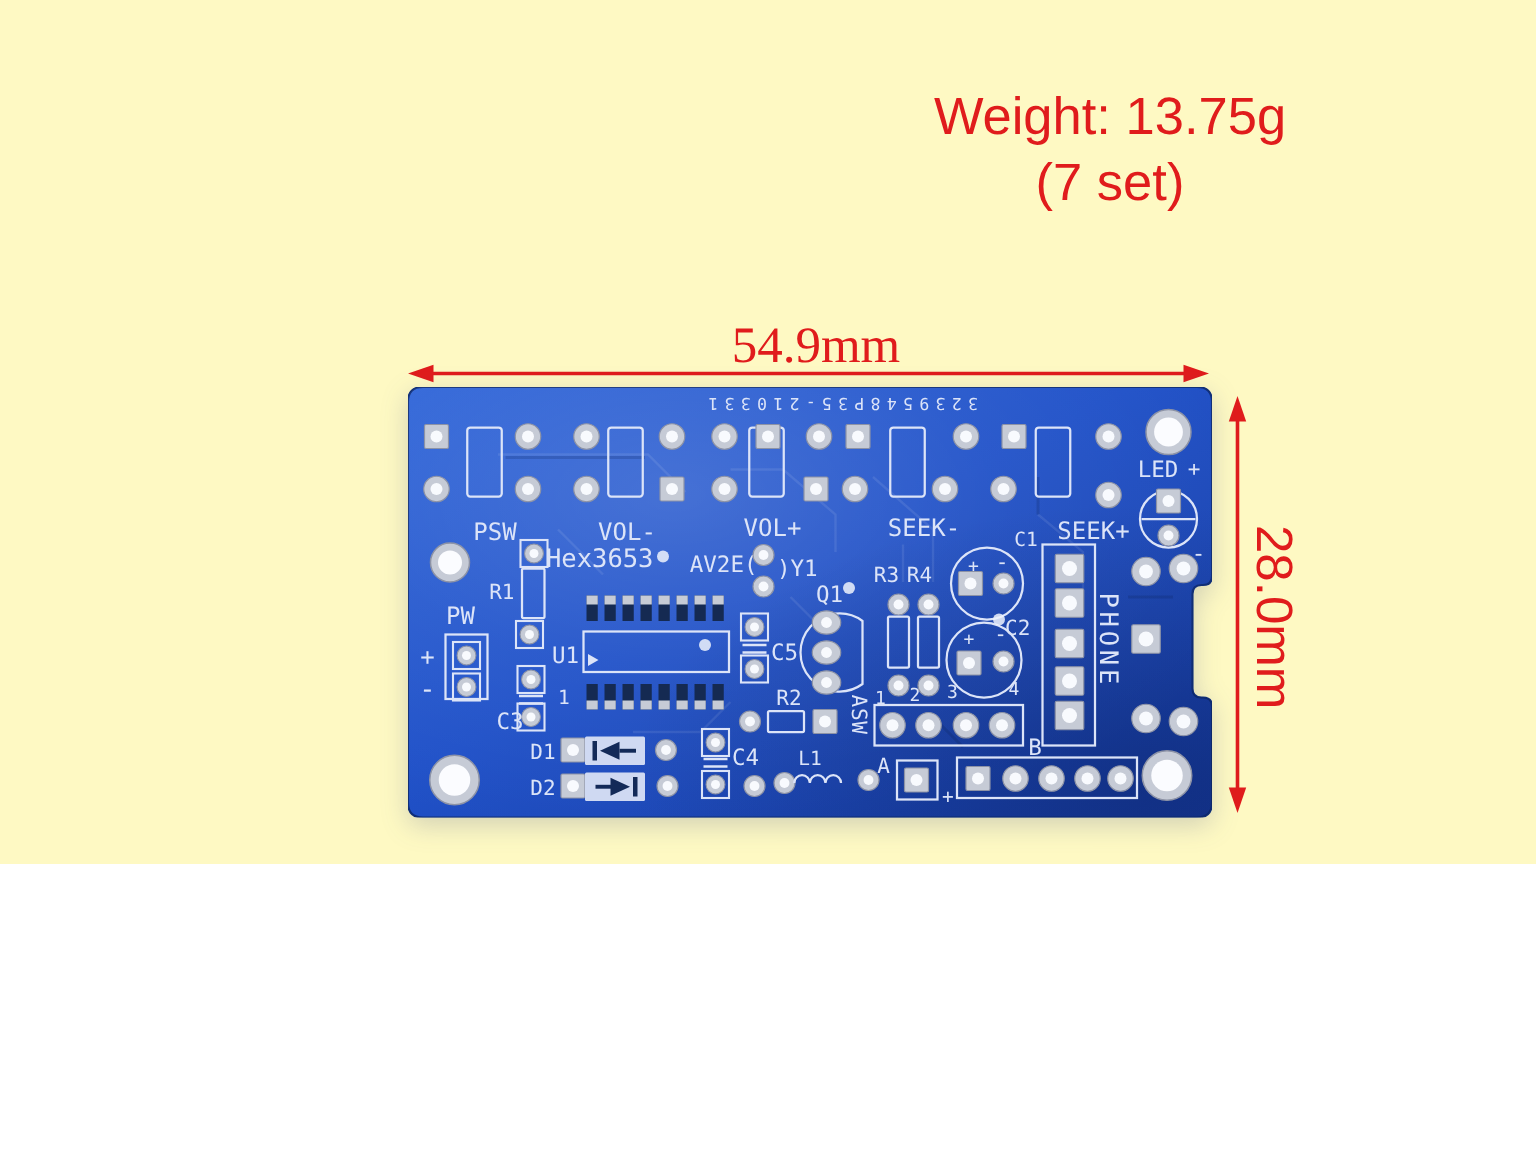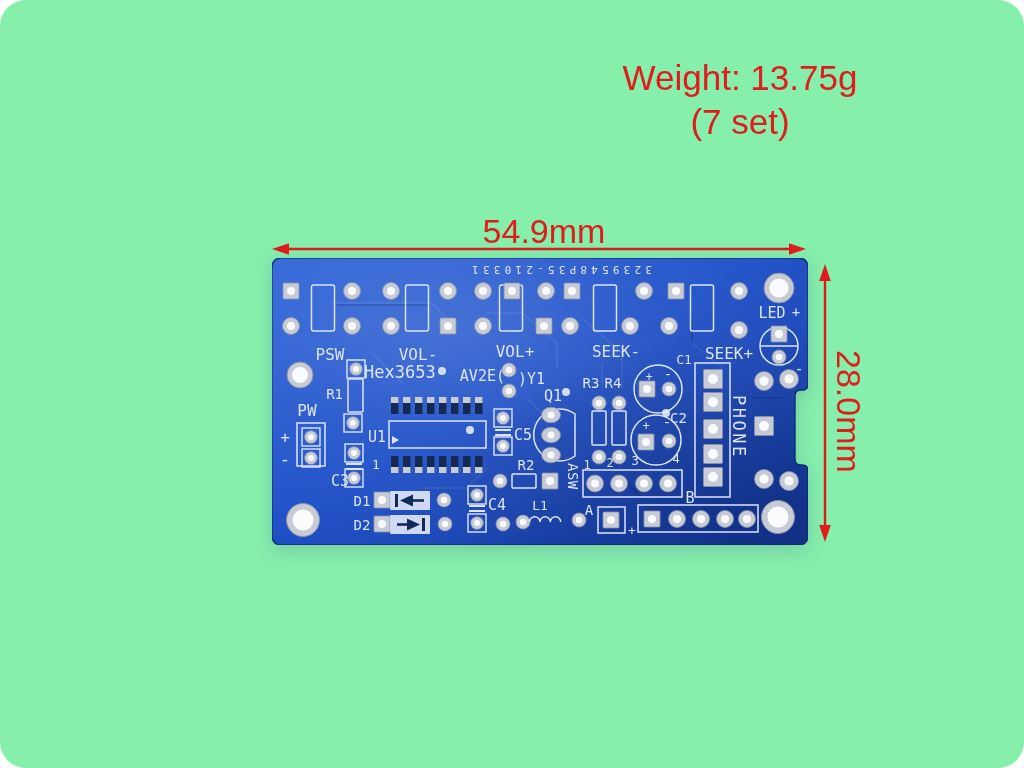--- a/index.html
+++ b/index.html
@@ -1,21 +1,21 @@
 <!DOCTYPE html>
 <html><head>
 <meta charset="utf-8">
 <style>
   html,body{margin:0;padding:0;background:#ffffff;}
-  .stage{position:relative;width:1024px;height:768px;background:#86efac;overflow:hidden;
-         font-family:"Liberation Sans",sans-serif;border-radius:26px;}
+  .stage{position:relative;width:1024px;height:576px;background:#fef9c3;overflow:hidden;
+         font-family:"Liberation Sans",sans-serif;}
   .red{color:#e01c1c;}
   .weight{position:absolute;left:600px;top:56px;width:280px;text-align:center;
           font-size:35px;line-height:44px;font-weight:400;}
-  .dim-w{position:absolute;left:444px;top:212px;width:200px;text-align:center;font-size:34px;}
+  .dim-w{position:absolute;left:444px;top:212px;width:200px;text-align:center;font-size:34px;font-family:Liberation Serif, serif;}
   .dim-h{position:absolute;left:829px;top:350px;height:140px;font-size:34px;
          writing-mode:vertical-rl;}
   .arrow-svg{position:absolute;}
   .pcb-svg{position:absolute;left:272px;top:258px;filter:drop-shadow(0 5px 9px rgba(50,70,130,0.22));}
   .silk{fill:#dce4f8;font-family:"DejaVu Sans Mono",monospace;}
   .silkS{stroke:#dce4f8;fill:none;stroke-width:1.5;}
 </style>
 </head>
 <body>
 

